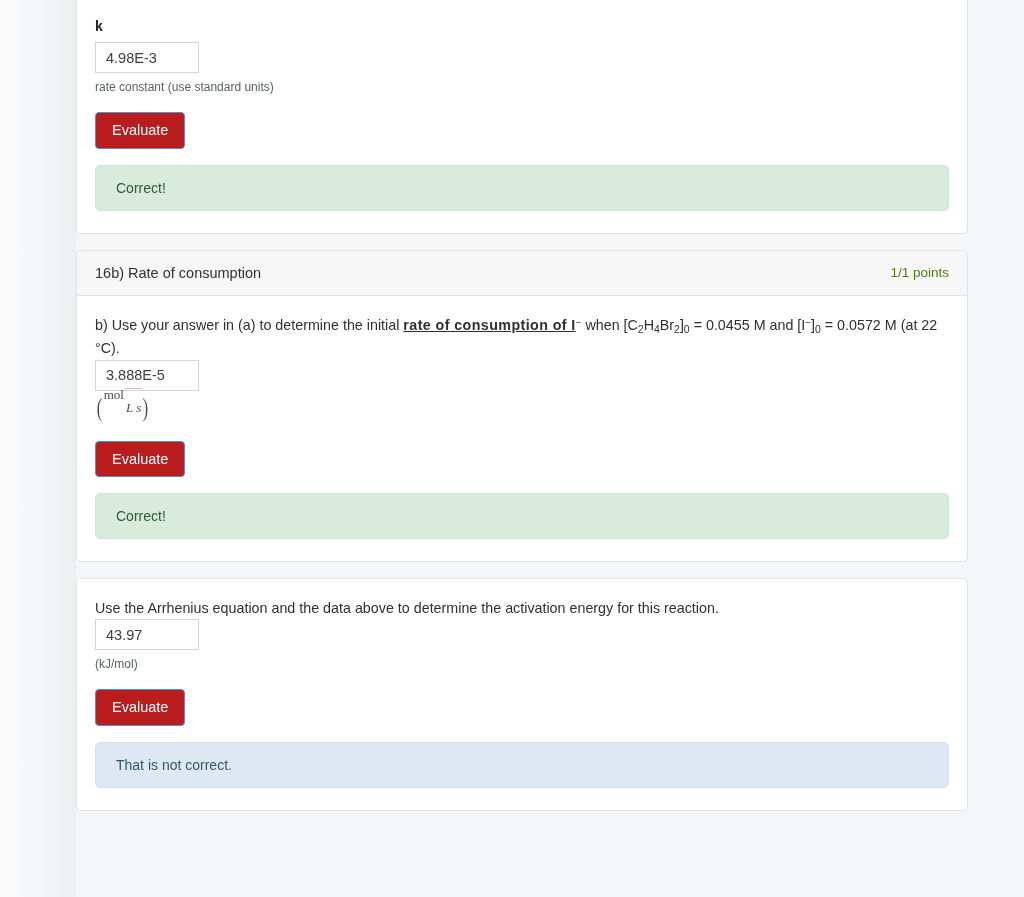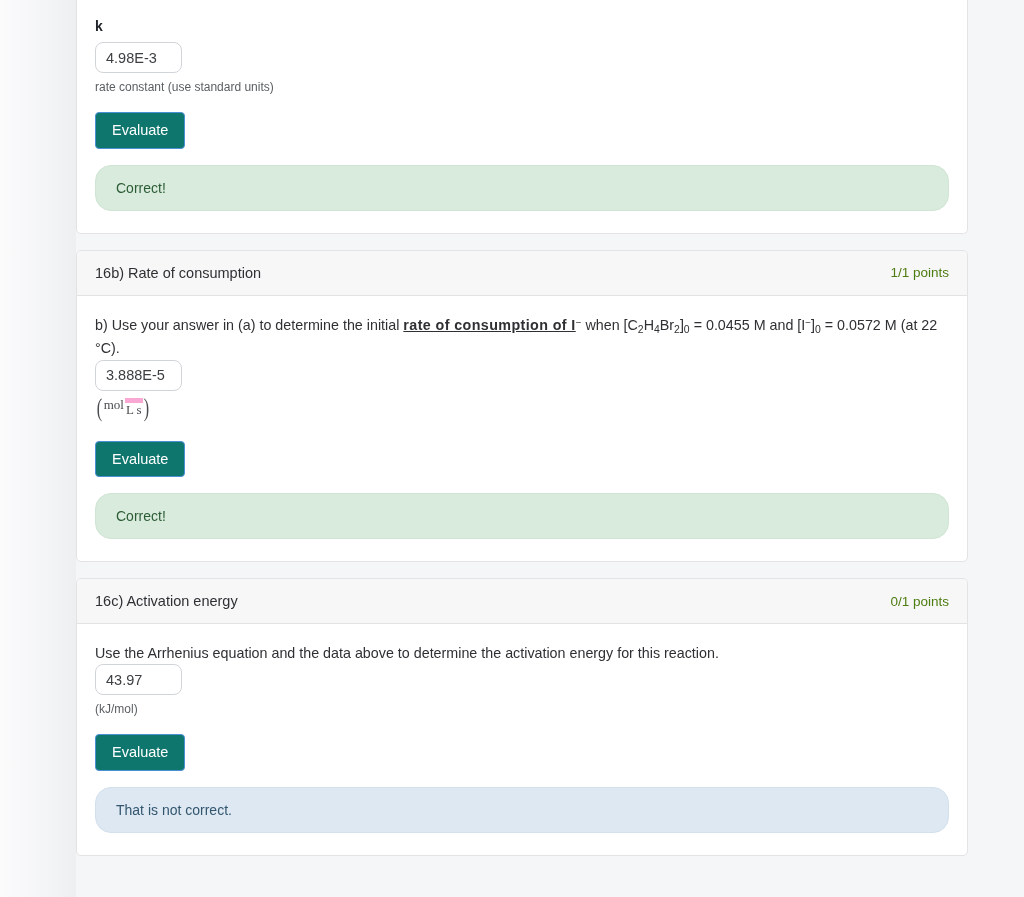--- a/index.html
+++ b/index.html
@@ -93,29 +93,29 @@
   
   .field-label {
     font-size: 14px;
     font-weight: bold;
     color: #212529;
     margin: 26px 0 8px 0;
     letter-spacing: 0.3px;
   }
   .field-label.k { margin-top: 0; }
   .answer-input {
-    width: 87px;
+    width: 104px;
     height: 31px;
     padding: 4px 10px;
     font-size: 14.5px;
     color: #3d4043;
     font-family: "Liberation Sans", sans-serif;
     background: #ffffff;
     border: 1px solid #d2d5d8;
-    border-radius: 8px;
+    border-radius: 0;
     outline: none;
     display: block;
   }
   .unit-note {
     font-size: 12px;
     color: #5a5f63;
     margin: 7px 0 0 0;
   }
 
   
@@ -136,42 +136,42 @@
     display: inline-block;
   }
   .frac {
     display: inline-flex;
     text-align: center;
     line-height: 1.02;
     margin: 0 -1px;
     vertical-align: middle;
   }
   .frac .num { padding: 0 1px; }
-  .frac .den { padding: 0 1px; border-top: 5px solid #f9a8d4; }
+  .frac .den { padding: 12px 1px; border-top: 1px solid #f9a8d4; font-style: italic; }
 
   
   .btn-evaluate {
     margin-top: 18px;
-    background: #0f766e;
+    background: #b91c1c;
     border: 1px solid #4a90d4;
     color: #ffffff;
     font-size: 14.5px;
     font-family: "Liberation Sans", sans-serif;
     padding: 9px 16px;
     border-radius: 4px;
     cursor: pointer;
     display: inline-block;
     line-height: 1.15;
   }
 
   
   .alert {
     margin-top: 16px;
     padding: 14px 20px;
-    border-radius: 16px;
+    border-radius: 5px;
     font-size: 14px;
   }
   .alert-success {
     background: #d9ebdc;
     border: 1px solid #d0e5d4;
     color: #2c5c36;
   }
   .alert-info {
     background: #dde8f2;
     border: 1px solid #d3e0ed;
@@ -234,24 +234,20 @@
           <span class="paren">)</span>
         </div>
 
         <button class="btn-evaluate">Evaluate</button>
 
         <div class="alert alert-success">Correct!</div>
       </div>
     </div>
 
     <div class="card">
-      <div class="card-header">
-        <span class="card-header-title">16c) Activation energy</span>
-        <span class="card-header-points">0/1 points</span>
-      </div>
       <div class="card-body">
 
         <p class="qtext tight">Use the Arrhenius equation and the data above to determine the activation energy for this reaction.</p>
 
 
         <input class="answer-input" type="text" value="43.97" style="">
 
         <div class="unit-note">(kJ/mol)</div>
 
         <button class="btn-evaluate">Evaluate</button>

